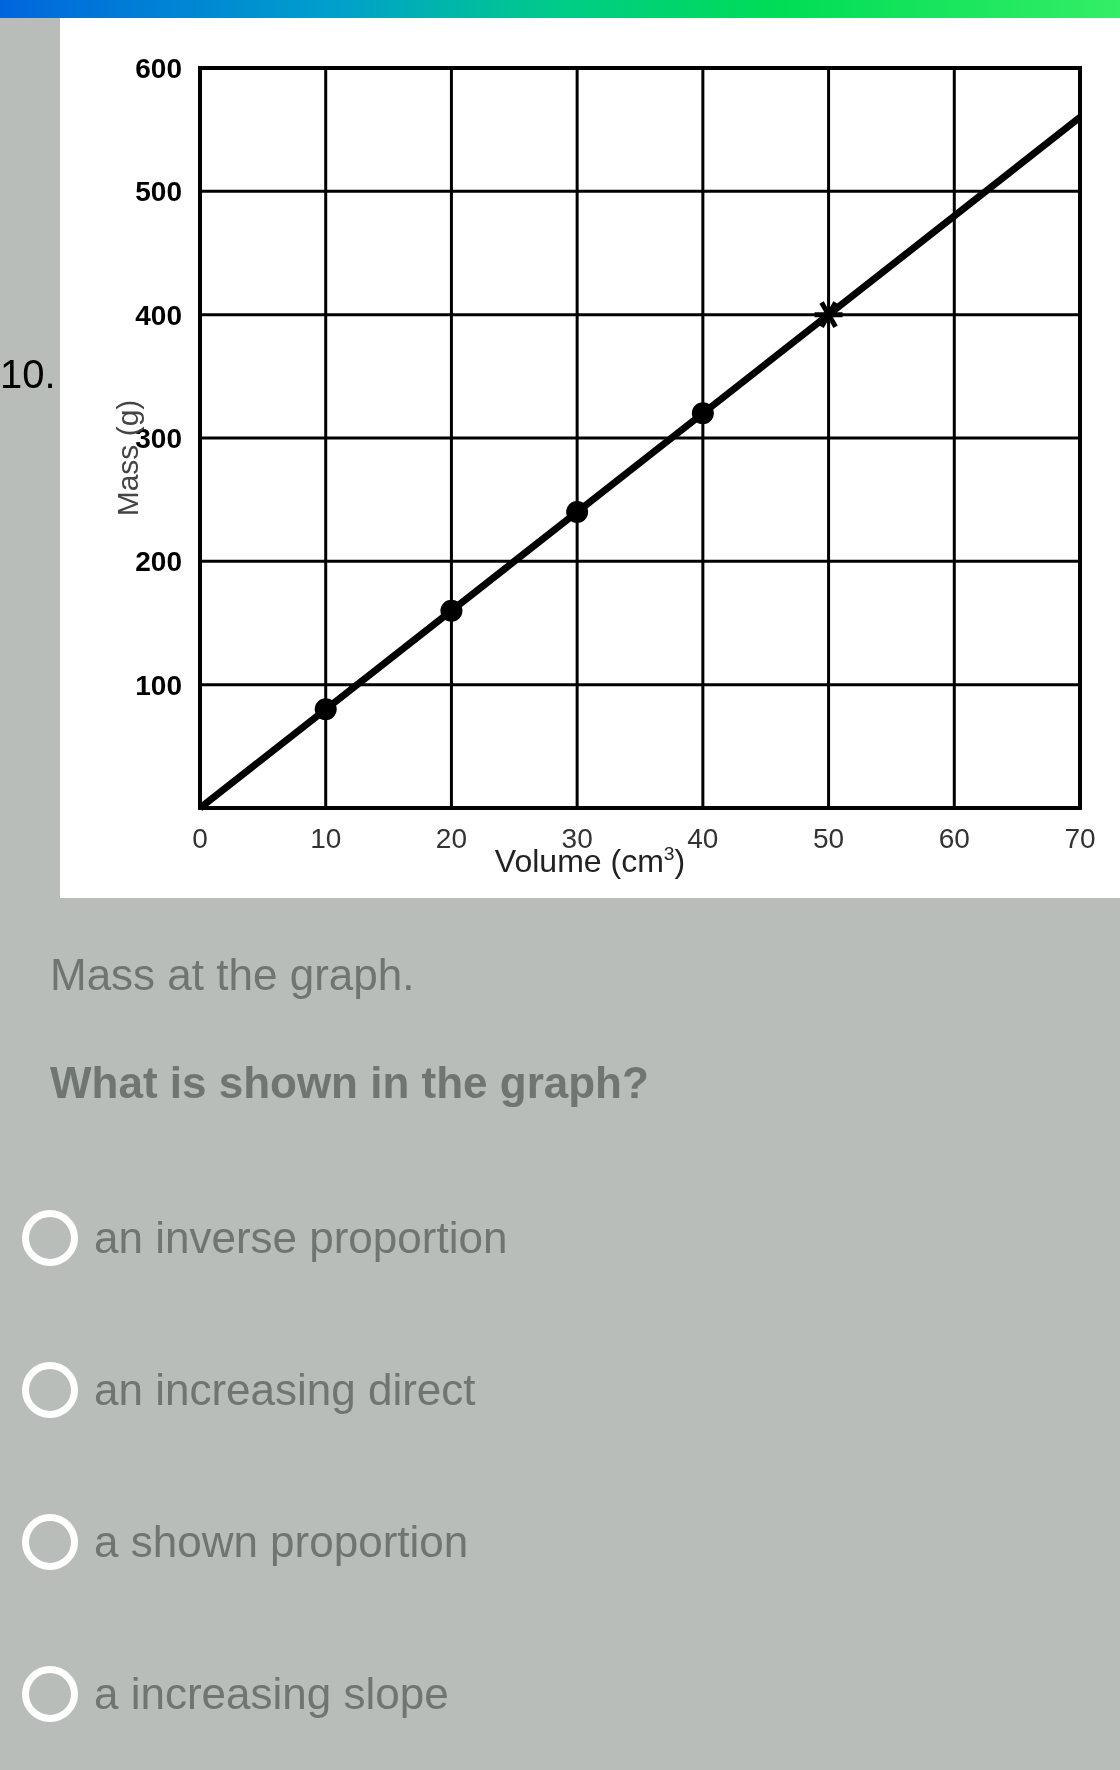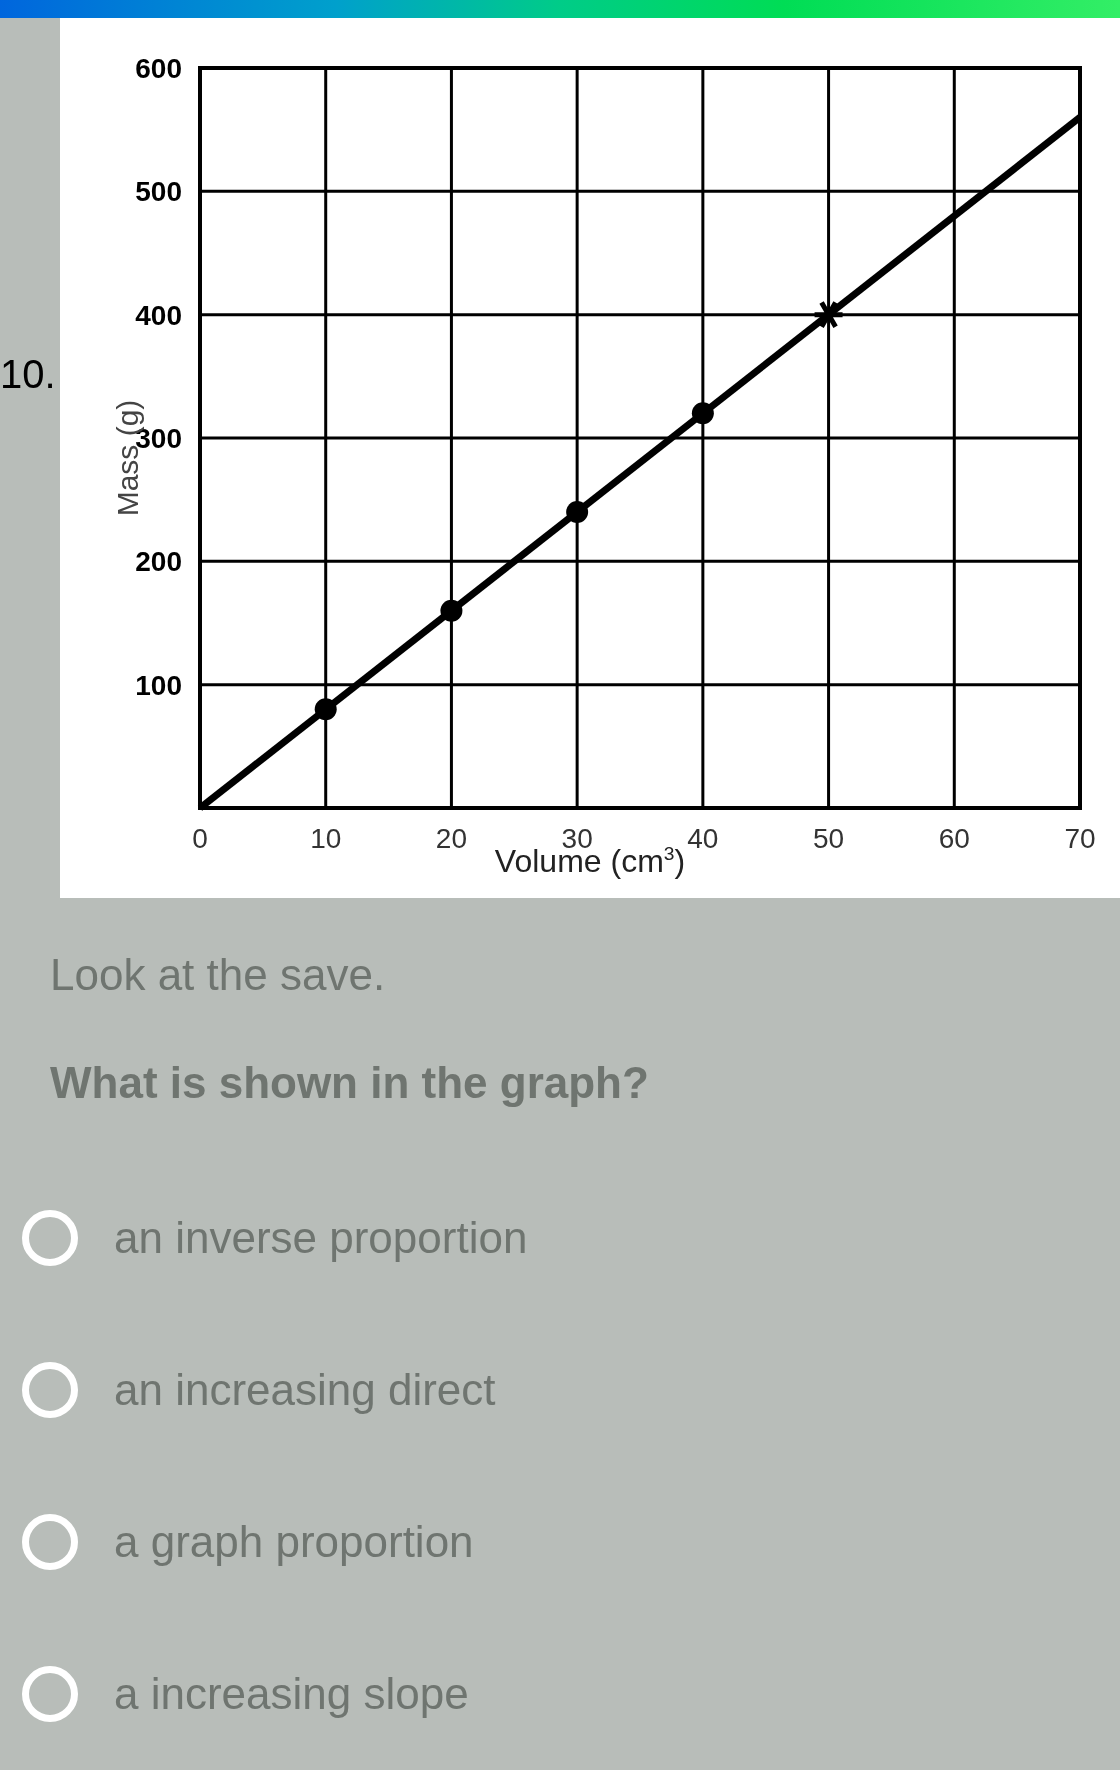--- a/index.html
+++ b/index.html
@@ -65,21 +65,21 @@
   .q1 { top: 950px; }
   .q2 { top: 1058px; font-weight: bold; }
   .options {
     position: absolute;
     left: 22px; top: 1210px;
     right: 0;
   }
   .opt {
     display: flex;
     align-items: center;
-    gap: 36px;
+    gap: 16px;
     margin-bottom: 96px;
     cursor: pointer;
   }
   .radio {
     width: 56px; height: 56px;
     border: 7px solid #fff;
     border-radius: 50%;
     flex: 0 0 56px;
   }
   .opt-label {
@@ -128,33 +128,33 @@
       <circle cx="265.7142857142857" cy="691.3333333333334" r="11" fill="#000"></circle>
       <circle cx="391.42857142857144" cy="592.6666666666666" r="11" fill="#000"></circle>
       <circle cx="517.1428571428571" cy="494" r="11" fill="#000"></circle>
       <circle cx="642.8571428571429" cy="395.3333333333333" r="11" fill="#000"></circle>
       <path d="M754.5714285714286,296.6666666666667 L782.5714285714286,296.6666666666667 M761.5714285714286,284.5423110136845 L775.5714285714286,308.79102231964885 M775.5714285714286,284.5423110136845 L761.5714285714286,308.79102231964885 M782.5714285714286,296.6666666666667 L754.5714285714286,296.6666666666667 M775.5714285714286,308.79102231964885 L761.5714285714286,284.5423110136845 M761.5714285714286,308.79102231964885 L775.5714285714286,284.5423110136845 " stroke="#000" stroke-width="5"></path>
     </svg>
   <div class="ylabel">Mass (g)</div>
   <div class="xlabel">Volume (cm<sup>3</sup>)</div>
 </div>
 
-<div class="question-text q1">Look at the save.</div>
+<div class="question-text q1">Mass at the graph.</div>
 <div class="question-text q2">What is shown in the graph?</div>
 
 <div class="options">
   <div class="opt">
     <div class="radio"></div>
     <div class="opt-label">an inverse proportion</div>
   </div>
   <div class="opt">
     <div class="radio"></div>
     <div class="opt-label">an increasing direct</div>
   </div>
   <div class="opt">
     <div class="radio"></div>
-    <div class="opt-label">a graph proportion</div>
+    <div class="opt-label">a shown proportion</div>
   </div>
   <div class="opt">
     <div class="radio"></div>
     <div class="opt-label">a increasing slope</div>
   </div>
 </div>
 
 </body></html>

